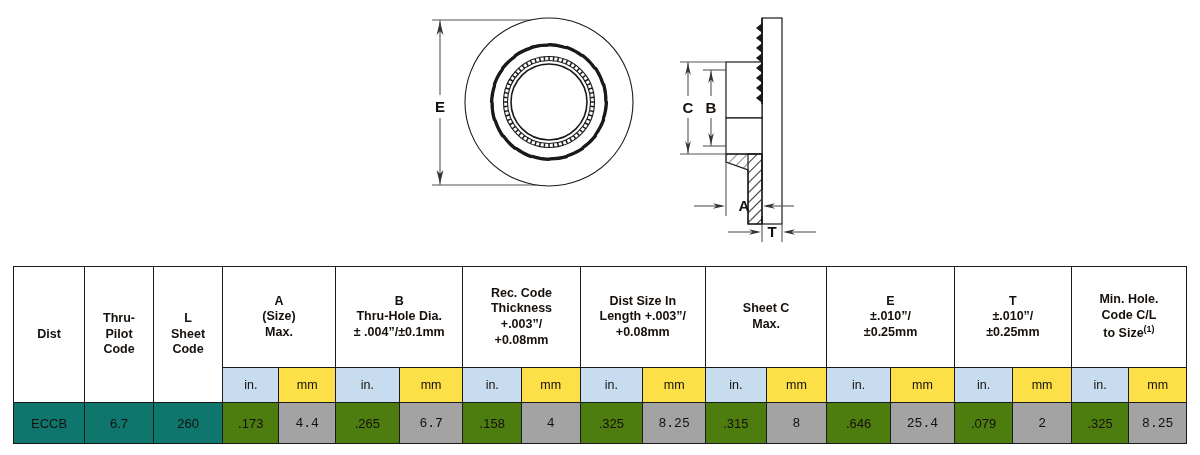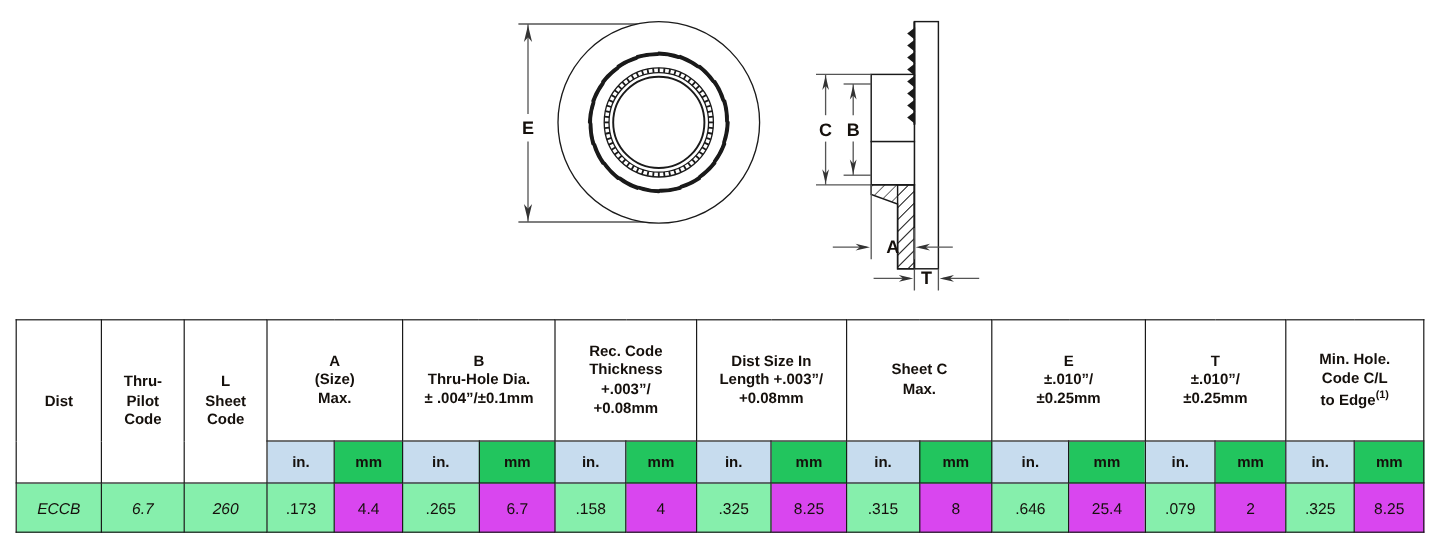--- a/index.html
+++ b/index.html
@@ -53,35 +53,35 @@
     font-size: 12.5px;
     font-weight: bold;
     line-height: 1.25;
     color: #15100c;
     background: #ffffff;
     padding: 2px 3px;
   }
   table.spec th.unit {
     height: 34px;
     font-size: 12.5px;
-    font-weight: bold;
+    font-weight: normal;
     color: #15100c;
   }
   table.spec th.unit.in  { background: #c7dcee; }
-  table.spec th.unit.mm  { background: #22c55e; margin-left: 32px; }
+  table.spec th.unit.mm  { background: #fde047; margin-left: 32px; }
 
   table.spec td.val {
     height: 40px;
     font-size: 13px;
     font-weight: normal;
     color: #15100c;
   }
-  table.spec td.val.code { background: #86efac; font-style: italic; }
-  table.spec td.val.in   { background: #86efac; }
-  table.spec td.val.mm   { background: #d946ef; }
+  table.spec td.val.code { background: #0f766e; }
+  table.spec td.val.in   { background: #4d7c0f; }
+  table.spec td.val.mm   { background: #a3a3a3; font-family: Liberation Mono, monospace; }
 
   .sup { font-size: 9px; vertical-align: super; }
   .nowrap { white-space: nowrap; }
 </style>
 </head>
 <body>
 
 <div id="drawing">
   <svg width="1200" height="258" viewBox="0 0 1200 258" xmlns="http://www.w3.org/2000/svg">
 
@@ -493,21 +493,21 @@
         <th class="grp" colspan="2">
           <div>T</div>
           <div>±.010”/</div>
           <div>±0.25mm</div>
         </th>
 
         <th class="grp" colspan="2">
           <div>Min. Hole.</div>
           <div>Code C/L</div>
           <div>
-            <span>to Edge</span><span class="sup">(1)</span>
+            <span>to Size</span><span class="sup">(1)</span>
           </div>
         </th>
       </tr>
 
       <tr>
         <th class="unit in">in.</th>
         <th class="unit mm">mm</th>
         <th class="unit in">in.</th>
         <th class="unit mm">mm</th>
         <th class="unit in">in.</th>

